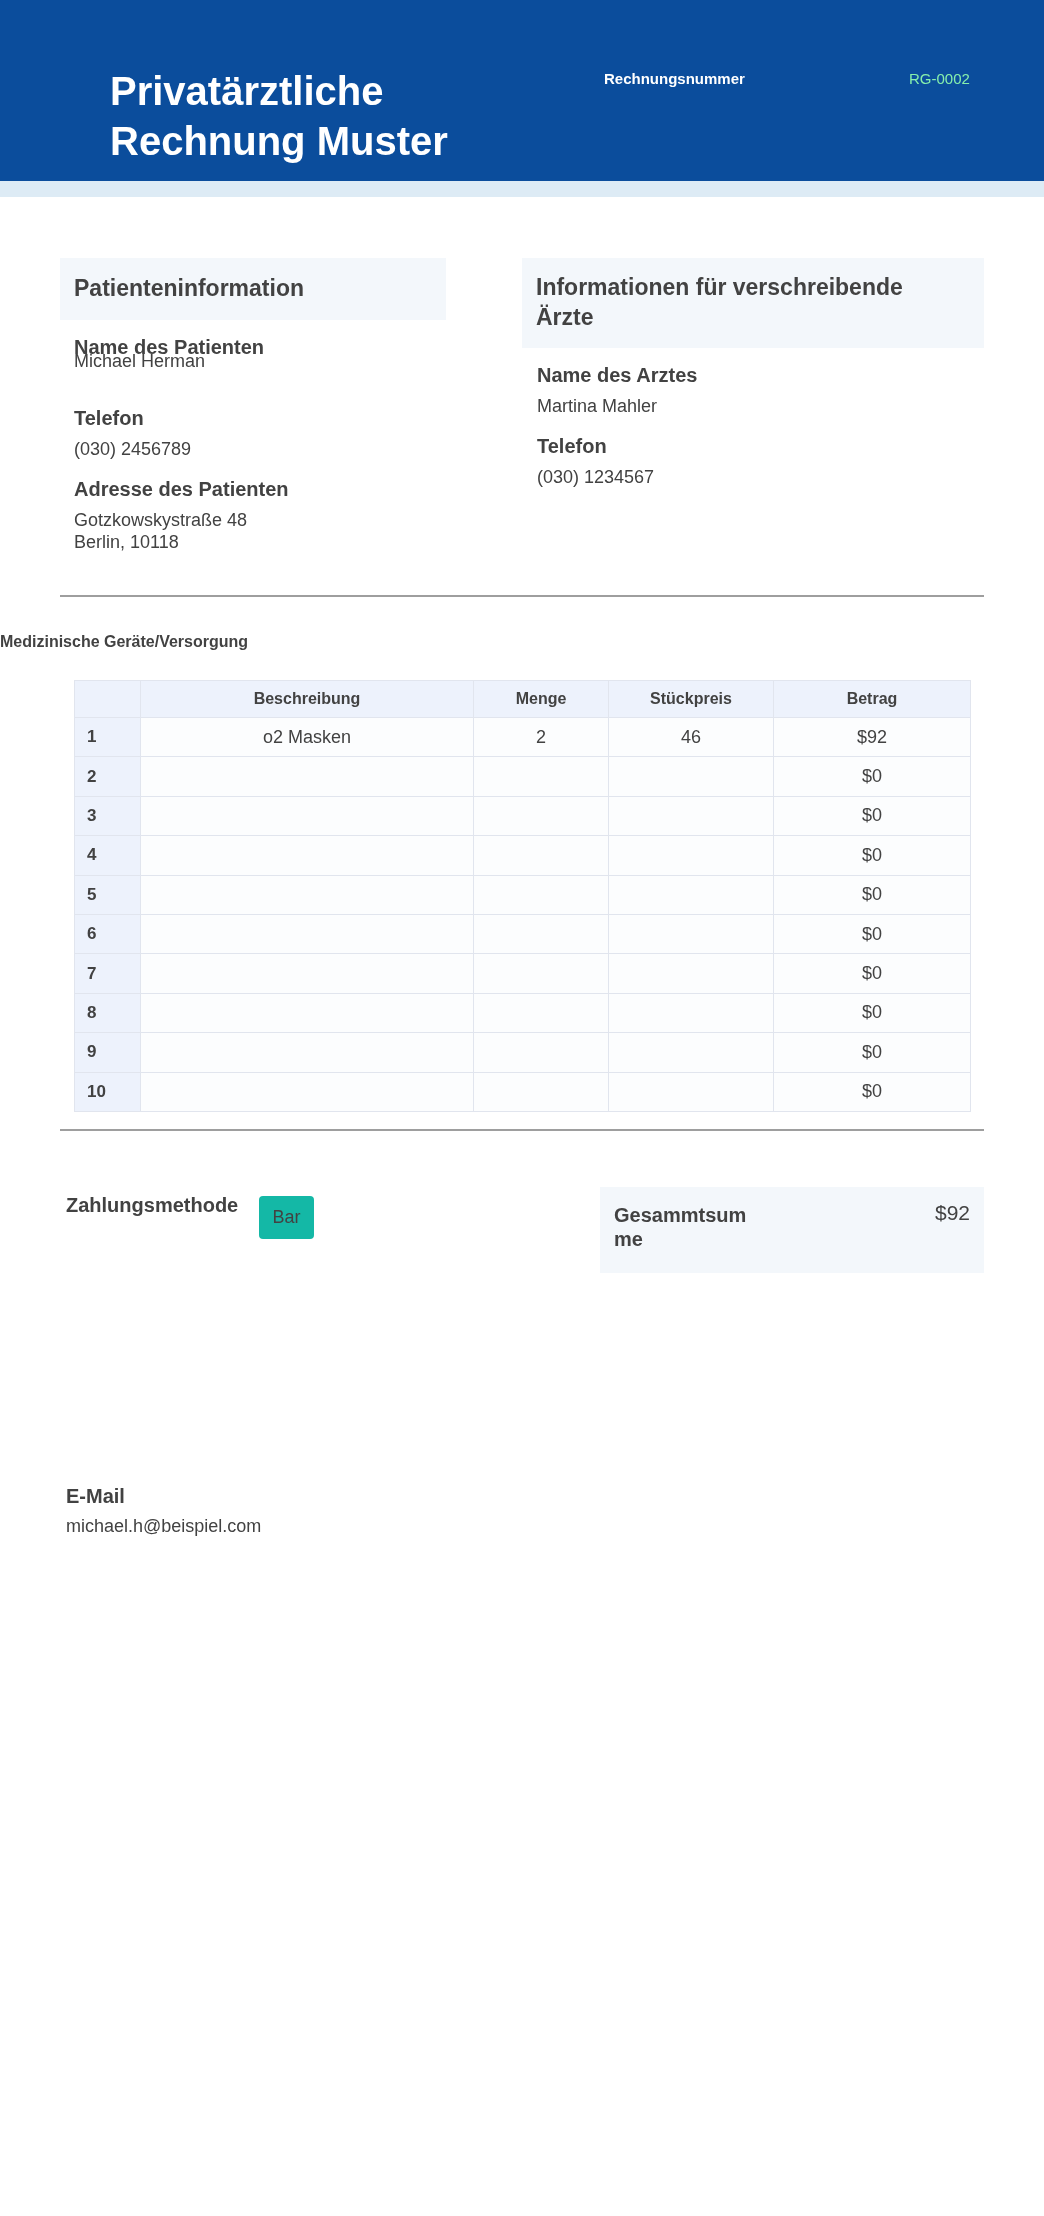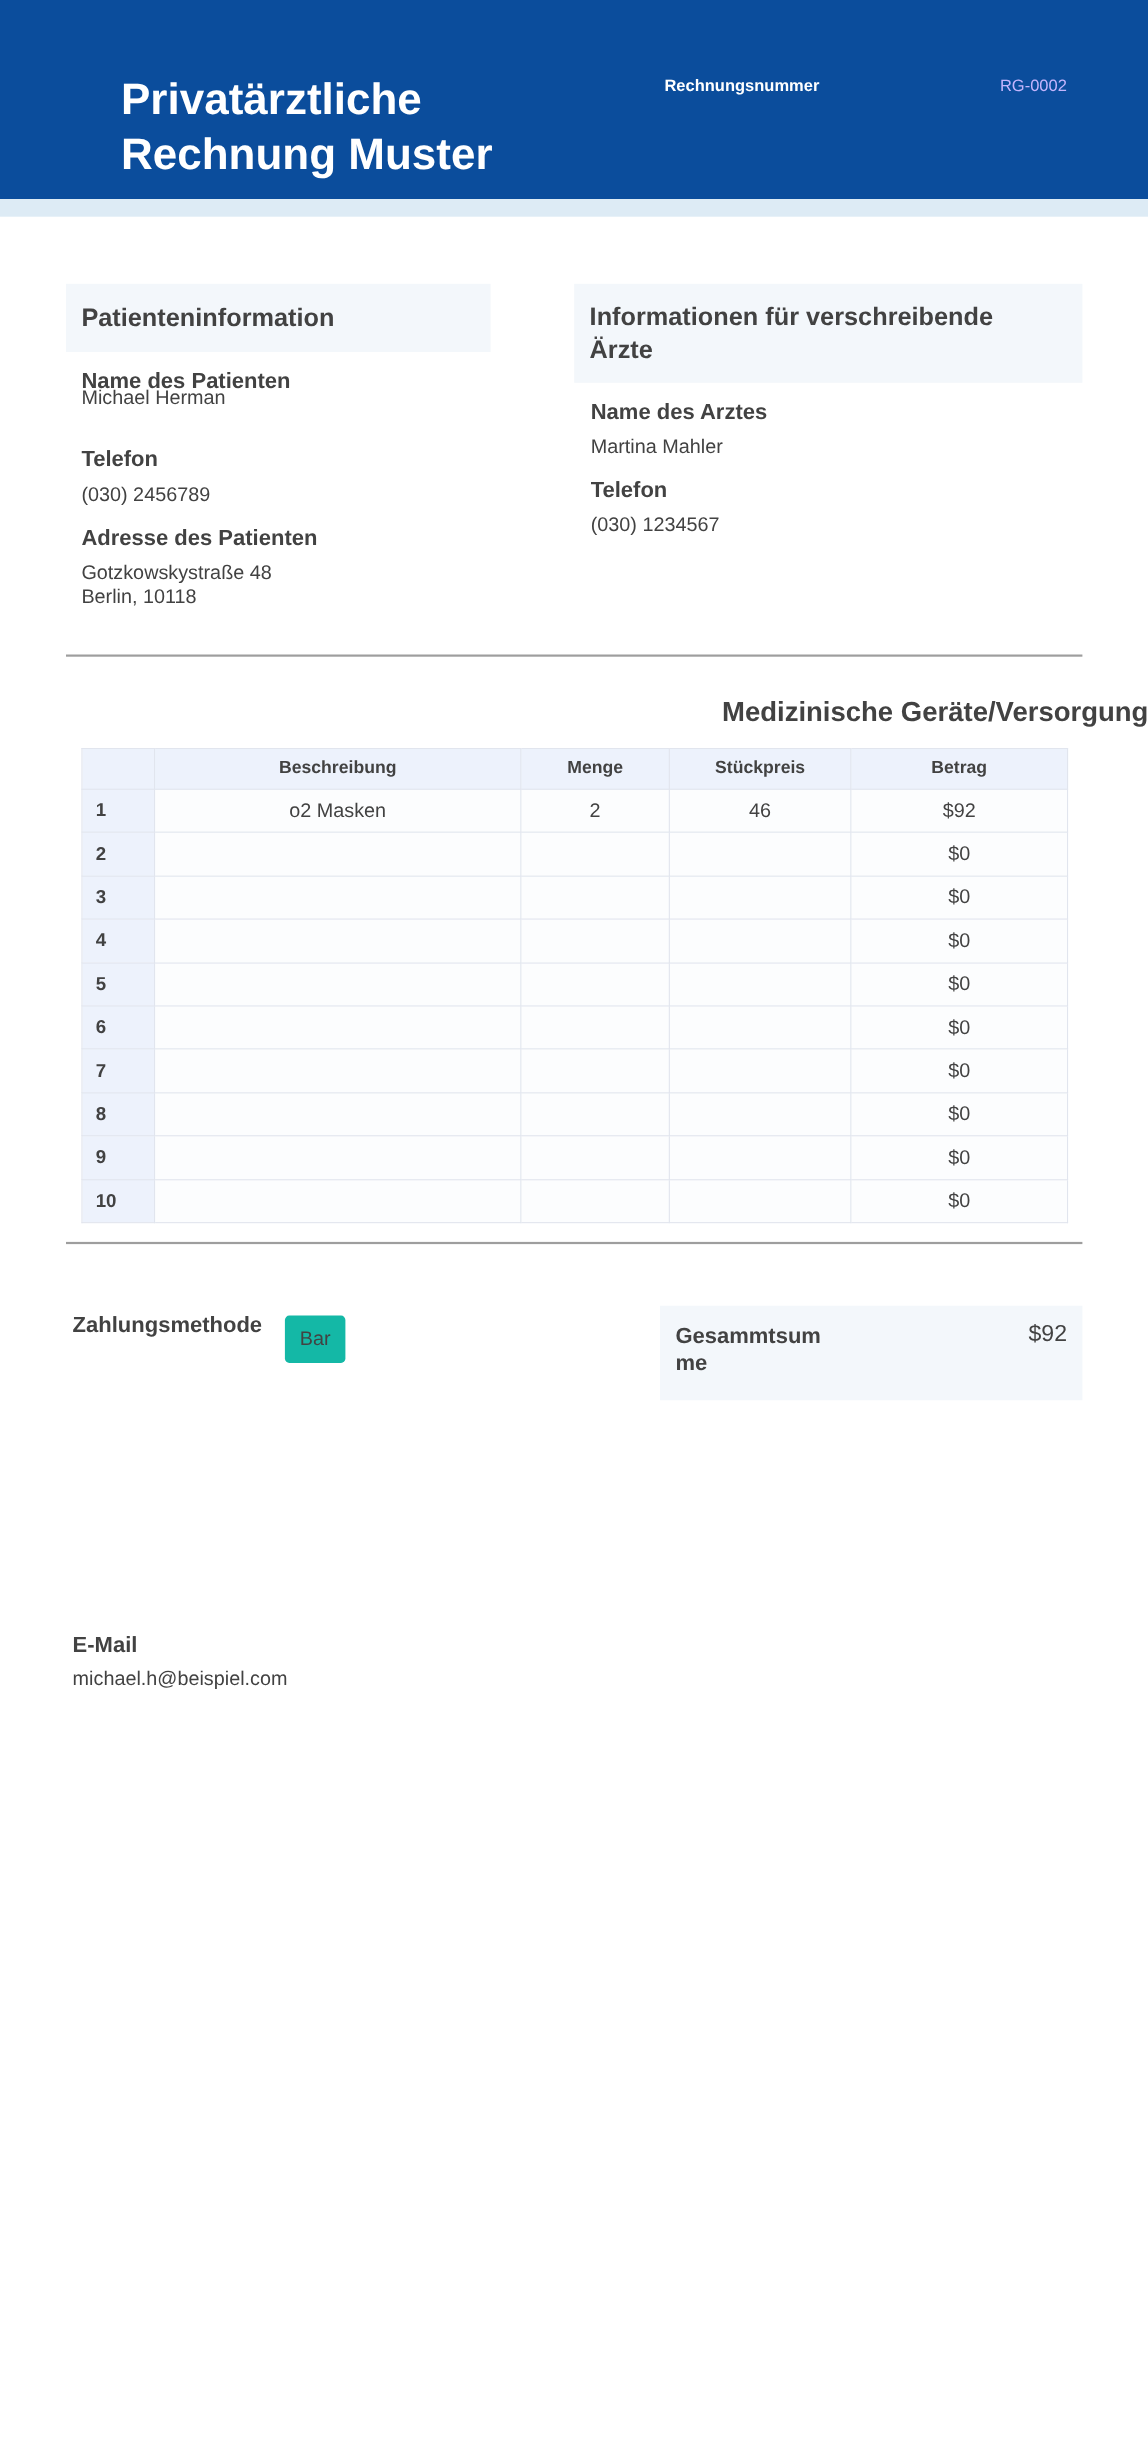--- a/index.html
+++ b/index.html
@@ -3,30 +3,30 @@
 <meta charset="utf-8">
 <style>
   * { box-sizing: border-box; margin: 0; padding: 0; }
   html, body { width: 1044px; height: 2216px; background: #ffffff; }
   body { font-family: "Liberation Sans", "DejaVu Sans", sans-serif; color: #424242; position: relative; overflow: hidden; }
 
   .header { position: absolute; left: 0; top: 0; width: 1044px; height: 181px; background: #0b4d9c; }
   .header-strip { position: absolute; left: 0; top: 181px; width: 1044px; height: 16px; background: #ddebf5; }
   .title { position: absolute; left: 74px; top: 66px; width: 400px; color: #ffffff; font-weight: bold; font-size: 40px; line-height: 50px; margin-left: 36px; }
   .inv-label { position: absolute; left: 604px; top: 70px; color: #ffffff; font-weight: bold; font-size: 15px; }
-  .inv-value { position: absolute; left: 909px; top: 70px; color: #c4b5fd; font-size: 15px; }
+  .inv-value { position: absolute; left: 909px; top: 70px; color: #86efac; font-size: 15px; }
 
   .section-head { position: absolute; background: #f3f7fb; }
   .section-head span { position: absolute; left: 14px; font-weight: bold; font-size: 23px; line-height: 30px; color: #424242; }
   .field-label { position: absolute; font-weight: bold; font-size: 20px; color: #424242; }
   .field-value { position: absolute; font-size: 18px; line-height: 22px; color: #424242; }
 
   .divider { position: absolute; left: 60px; width: 924px; height: 2px; background: #9e9e9e; }
 
-  .table-title { position: absolute; left: 0; width: 1044px; top: 633px; text-align: right; font-weight: bold; font-size: 25px; color: #424242; }
+  .table-title { position: absolute; left: 0; width: 1044px; top: 633px; text-align: left; font-weight: bold; font-size: 16px; color: #424242; }
 
   table.items { position: absolute; left: 74px; top: 680px; width: 896px; border-collapse: collapse; table-layout: fixed; }
   table.items th, table.items td { border: 1px solid #e1e5ee; height: 39.4px; font-size: 18px; color: #424242; text-align: center; }
   table.items th { background: #edf2fc; font-weight: bold; font-size: 16px; height: 37px; }
   table.items td.idx { background: #edf2fc; text-align: left; padding-left: 12px; font-weight: bold; font-size: 17px; }
   table.items td { background: #fcfdfe; }
 
   .pay-label { position: absolute; left: 66px; top: 1194px; font-weight: bold; font-size: 20px; color: #424242; }
   .pay-badge { position: absolute; left: 259px; top: 1196px; width: 55px; height: 43px; background: #14b8a6; border-radius: 4px; font-size: 18px; line-height: 43px; text-align: center; color: #424242; }
 

